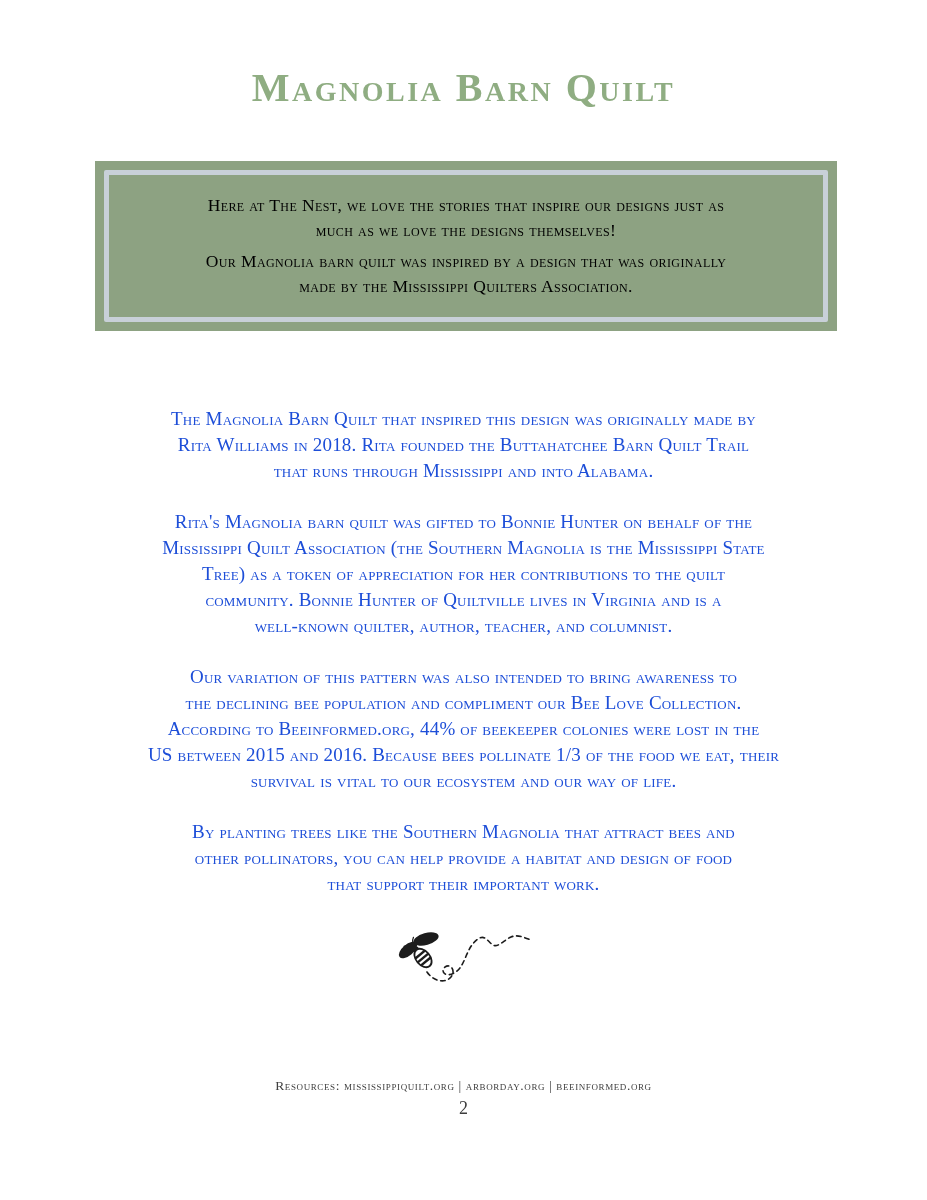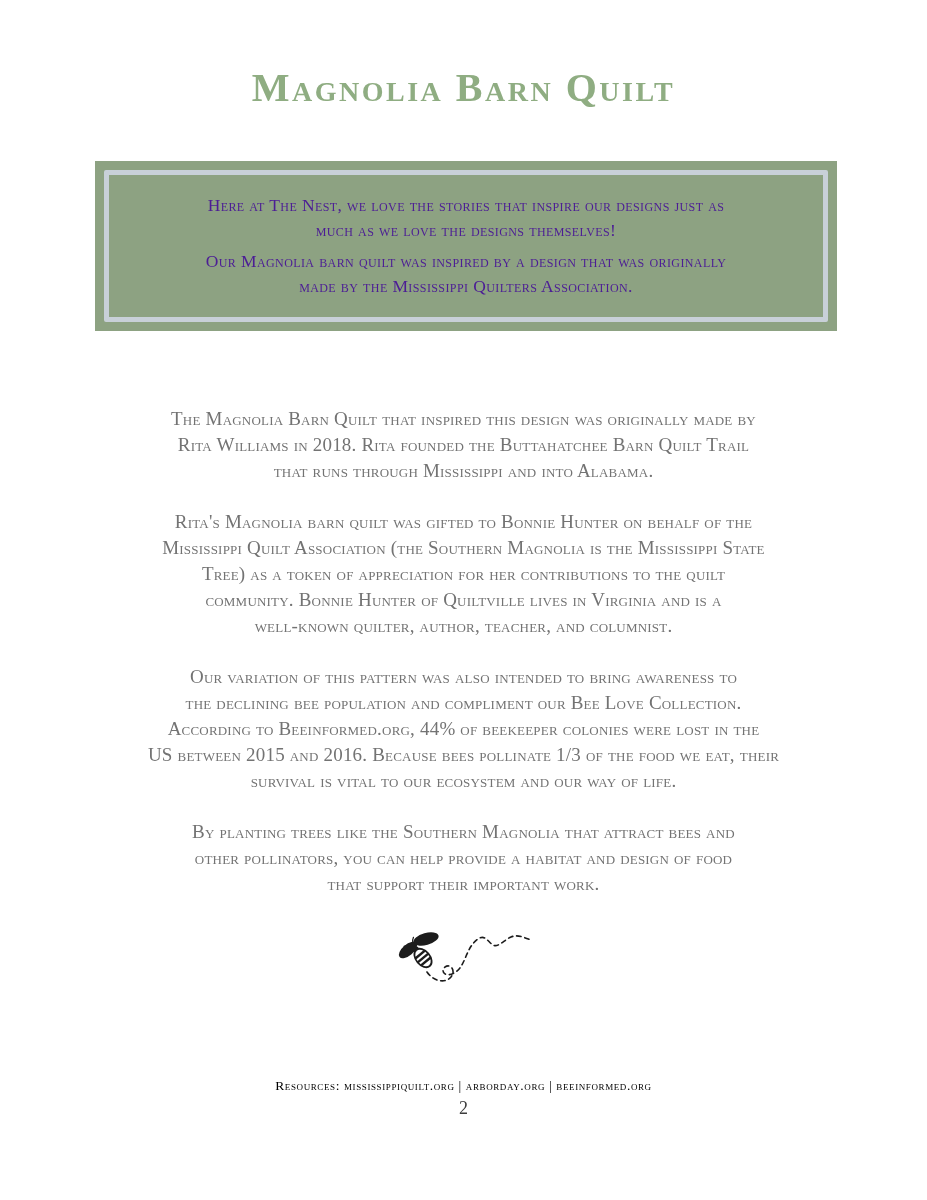--- a/index.html
+++ b/index.html
@@ -41,35 +41,35 @@
     border-radius: 2px;
   }
   .quote-text {
     position: absolute;
     inset: 16px 24px;
     display: flex;
     flex-direction: column;
     justify-content: center;
     gap: 6px;
     text-align: center;
-    color: #4c1d95;
+    color: #000000;
     font-variant: small-caps;
     font-size: 17.5px;
     line-height: 25px;
     letter-spacing: 0.4px;
   }
   .quote-text p { margin: 0; white-space: pre-line; }
 
   .body-text {
     position: absolute;
     top: 406px;
     left: 43px;
     width: 841px;
     text-align: center;
-    color: #737373;
+    color: #1d4ed8;
     font-variant: small-caps;
     font-size: 19px;
     line-height: 26px;
     letter-spacing: 0.2px;
   }
   .body-text p { margin: 0 0 25px 0; white-space: pre-line; }
 
   .bee-illustration {
     position: absolute;
     left: 393px;
@@ -77,21 +77,21 @@
     width: 152px;
     height: 64px;
   }
 
   .resources {
     position: absolute;
     top: 1078px;
     left: 0;
     width: 100%;
     text-align: center;
-    color: #000000;
+    color: #404040;
     font-variant: small-caps;
     font-size: 13.5px;
     letter-spacing: 0.6px;
   }
   .page-number {
     position: absolute;
     top: 1098px;
     left: 0;
     width: 100%;
     text-align: center;

